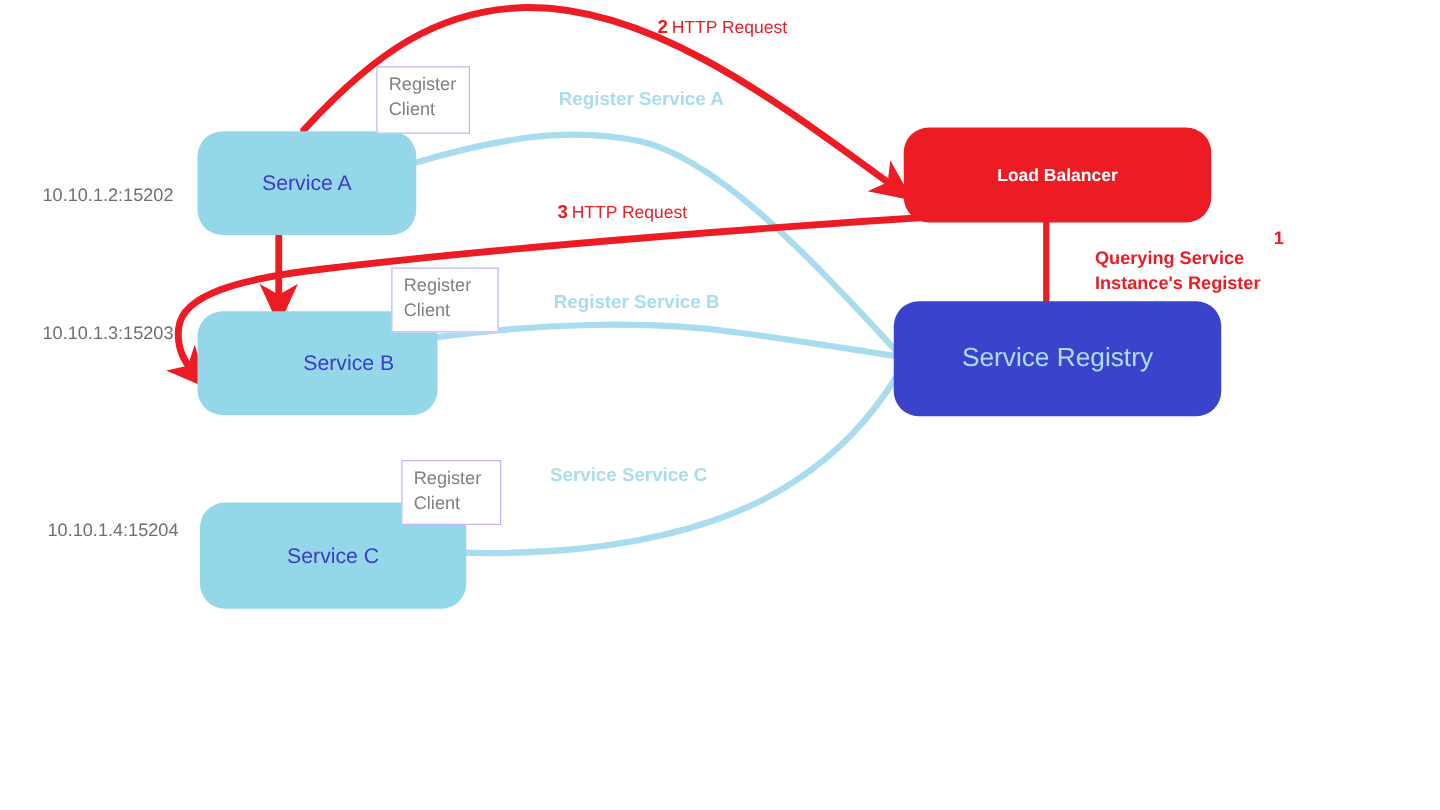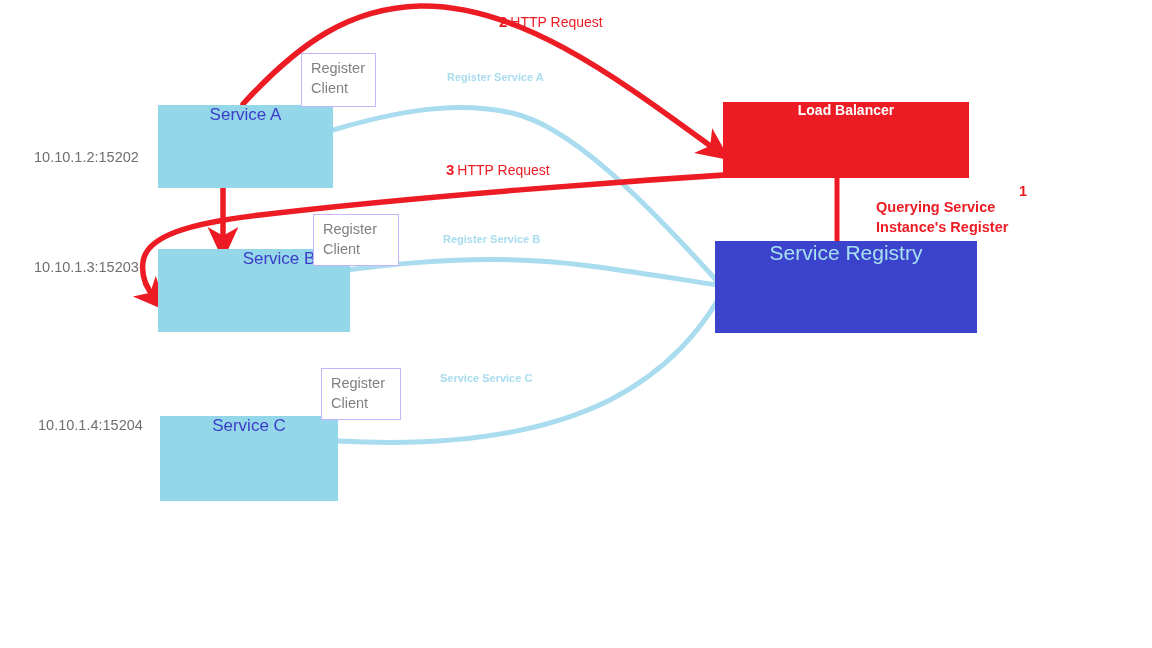--- a/index.html
+++ b/index.html
@@ -24,24 +24,25 @@
     top: 0;
     width: 1152px;
     height: 648px;
     pointer-events: none;
   }
 
   
   .node {
     position: absolute;
     display: flex;
-    align-items: flex-start;
+    align-items: center;
     justify-content: center;
     box-sizing: border-box;
     z-index: 3;
+    border-radius: 20px;
   }
   .node-label {
     white-space: nowrap;
   }
 
   .svc-box {
     background: #93d7e8;
   }
   .svc-box .node-label {
     color: #3c3cc8;
@@ -90,21 +91,21 @@
   }
 
   
   .flow-label {
     position: absolute;
     white-space: nowrap;
     z-index: 5;
   }
   .label-blue {
     color: #a8dcee;
-    font-size: 11px;
+    font-size: 15px;
     font-weight: bold;
   }
   .label-red {
     color: #ed1c24;
     font-size: 14px;
   }
   .label-red .step-num {
     font-weight: bold;
     font-size: 15px;
     margin-right: 3px;
@@ -153,21 +154,21 @@
   <div class="node svc-box" style="left:158px; top:105px; width:175px; height:83px;">
     <span class="node-label">Service A</span>
   </div>
   <div class="endpoint" style="left:34px; top:117px;margin-top:32px;">10.10.1.2:15202</div>
 
   <div class="node svc-box" style="left:158px; top:249px; width:192px; height:83px;">
     <span class="node-label" style="position:relative; left:25px;">Service B</span>
   </div>
   <div class="endpoint" style="left:34px; top:259px;">10.10.1.3:15203</div>
 
-  <div class="node svc-box" style="left:160px; top:416px; width:178px; height:85px;">
+  <div class="node svc-box" style="left:160px; top:402px; width:213px; height:85px;">
     <span class="node-label">Service C</span>
   </div>
   <div class="endpoint" style="left:38px; top:417px;">10.10.1.4:15204</div>
 
   <div class="node registry-box" style="left:715px; top:241px; width:262px; height:92px;">
     <span class="node-label">Service Registry</span>
   </div>
 
   <div class="node lb-box" style="left:723px; top:102px; width:246px; height:76px;">
     <span class="node-label">Load Balancer</span>
@@ -187,21 +188,21 @@
     <div>Register</div>
     <div>Client</div>
   </div>
 
   <div class="flow-label label-blue" style="left:447px; top:71px;">Register Service A</div>
 
   <div class="flow-label label-blue" style="left:443px; top:233px;">Register Service B</div>
 
   <div class="flow-label label-blue" style="left:440px; top:372px;">Service Service C</div>
 
-  <div class="flow-label label-red" style="left:499px; top:13px;">
+  <div class="flow-label label-red" style="left:526px; top:13px;">
     <span class="step-num">2</span><span>HTTP Request</span>
   </div>
 
   <div class="flow-label label-red" style="left:446px; top:161px;">
     <span class="step-num">3</span><span>HTTP Request</span>
   </div>
 
   <div class="flow-label label-red-bold" style="left:876px; top:198px;">
     <div>Querying Service</div>
     <div>Instance's Register</div>

